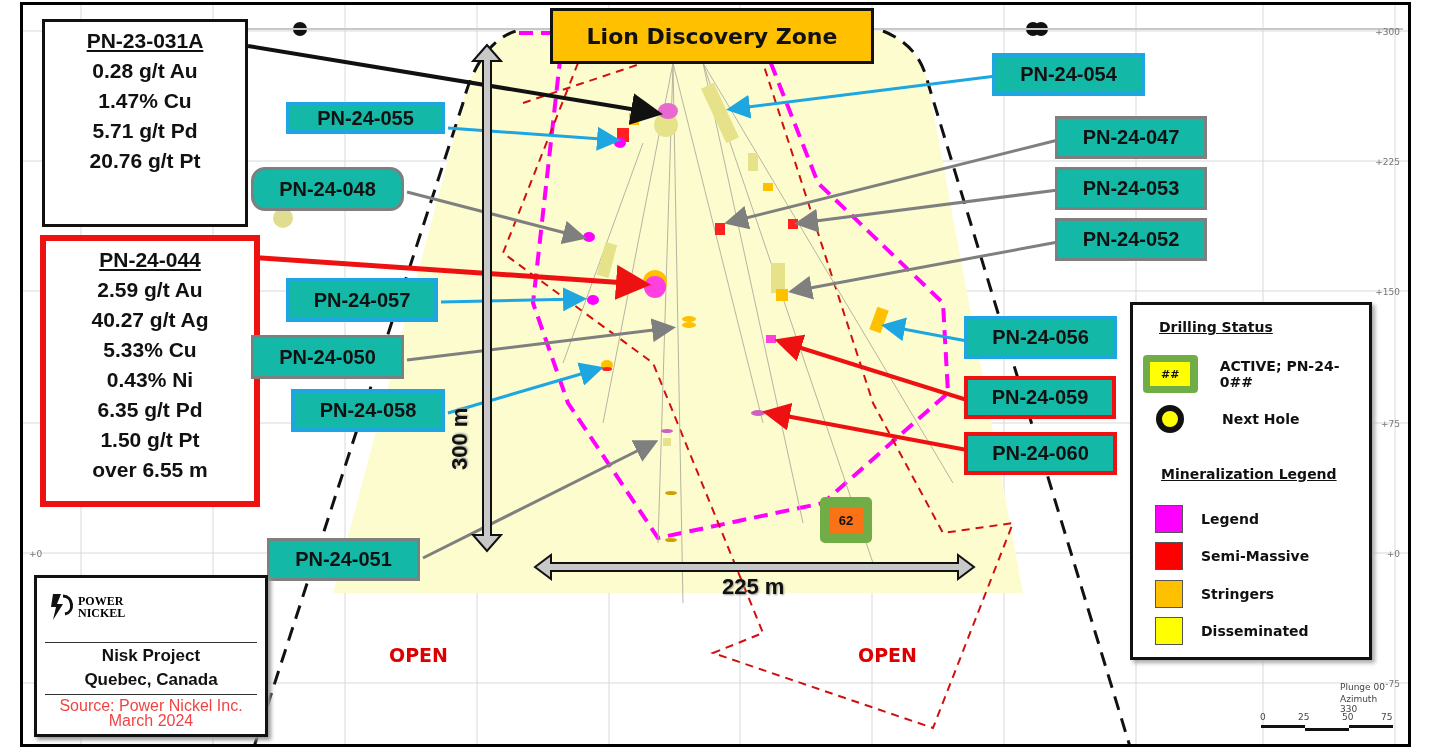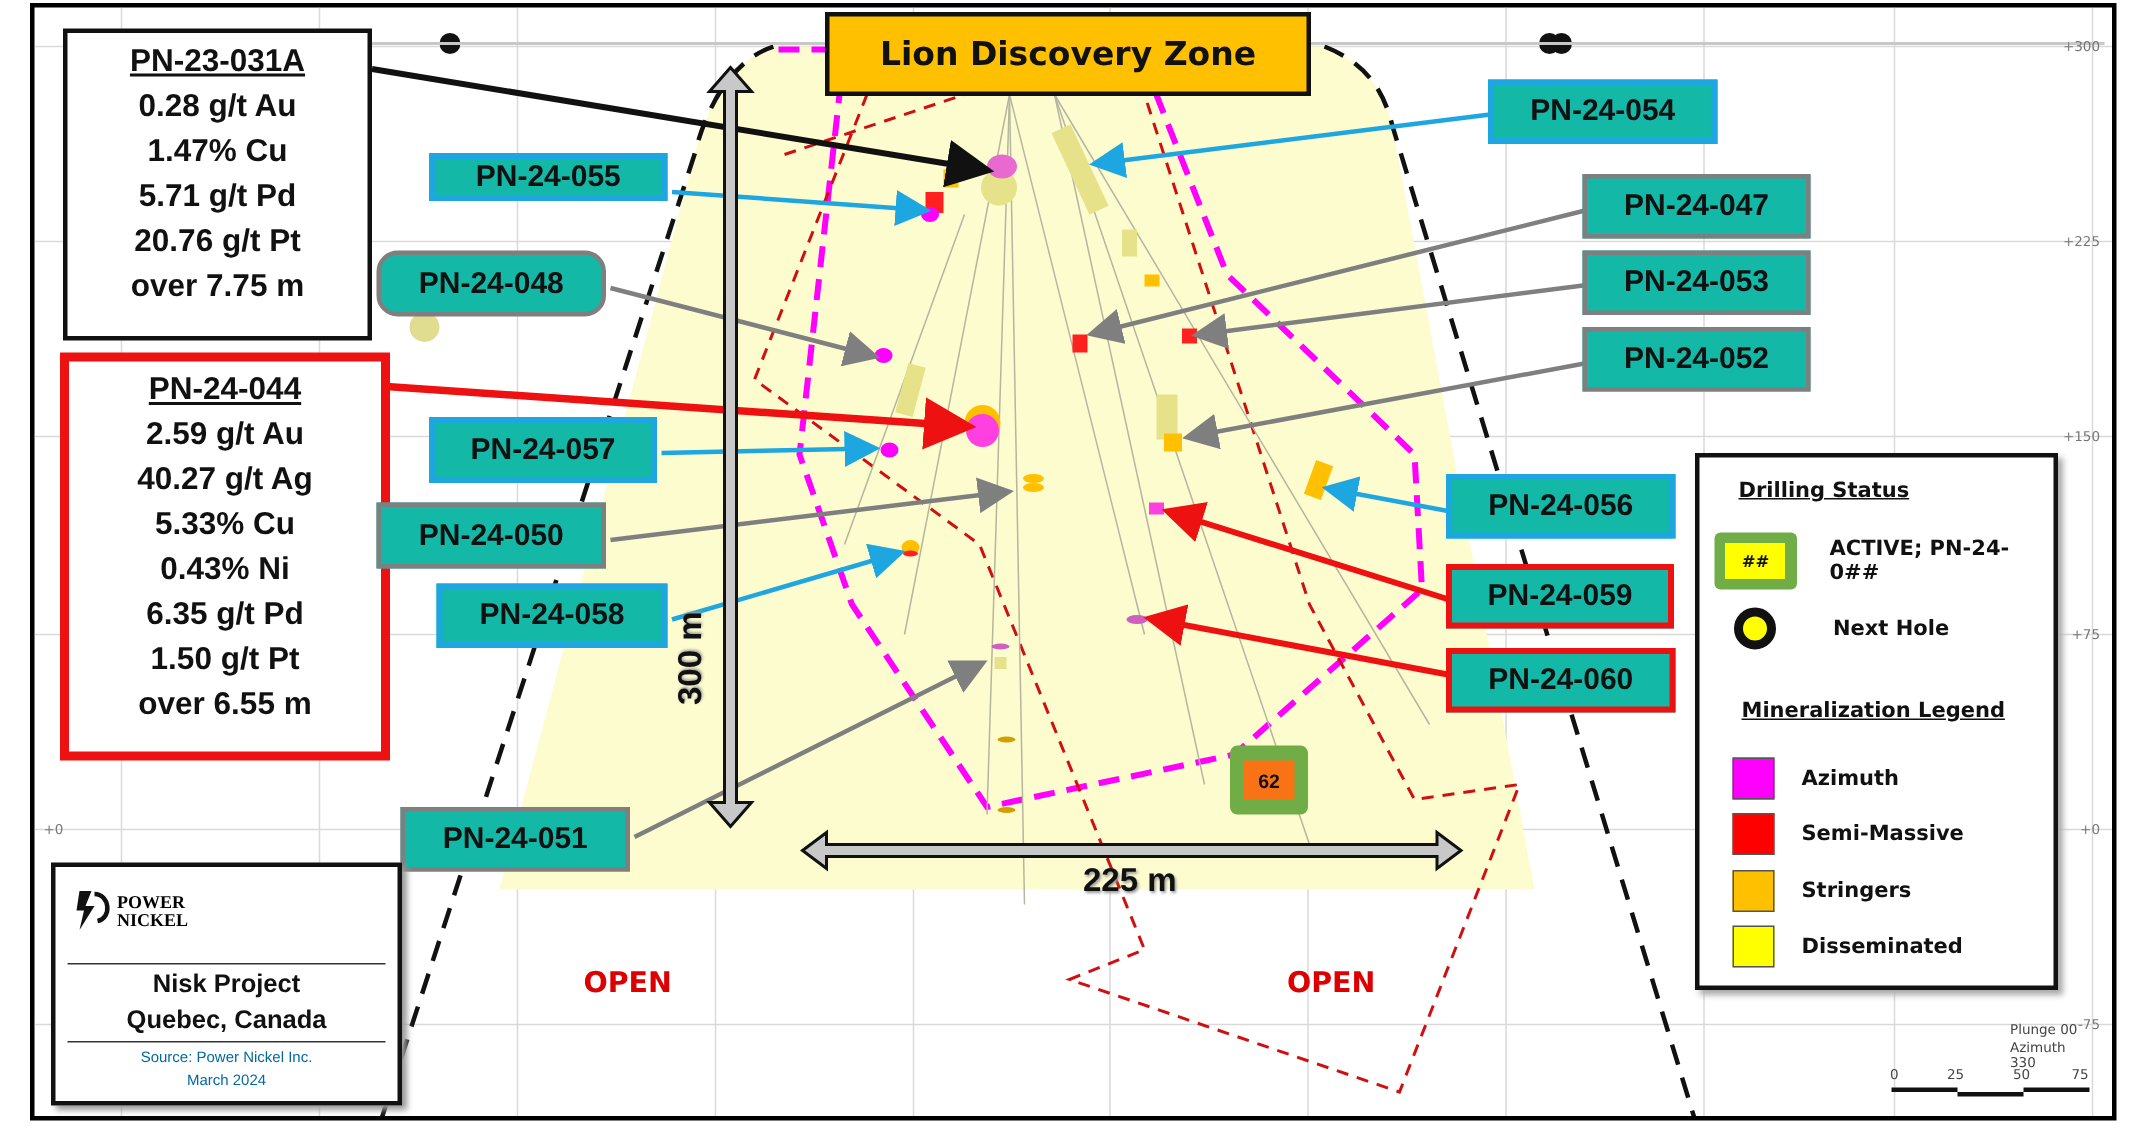--- a/index.html
+++ b/index.html
@@ -17,21 +17,21 @@
   .dim-label { position:absolute; font-weight:bold; font-size:22px; color:#111; text-shadow:1px 1px 2px #999; }
   .open { position:absolute; color:#d00; font-weight:bold; font-size:19px; font-family:"DejaVu Sans", sans-serif; }
   .active-marker { position:absolute; left:820px; top:497px; width:52px; height:46px; background:#70ad47; border-radius:5px; display:flex; align-items:center; justify-content:center; }
   .active-marker span { background:#f97316; width:34px; height:26px; display:flex; align-items:center; justify-content:center; font-weight:bold; font-size:13px; color:#111; }
   .legend { position:absolute; left:1130px; top:302px; width:242px; height:358px; border:3px solid #111; background:#fff; box-sizing:border-box; box-shadow:3px 3px 4px #aaa; font-family:"DejaVu Sans", sans-serif; }
   .legend .hdr { position:absolute; font-weight:bold; font-size:14px; text-decoration:underline; color:#111; }
   .legend .row { position:absolute; display:flex; align-items:center; font-weight:bold; font-size:14px; color:#111; }
   .swatch { width:28px; height:28px; border:1px solid #555; box-sizing:border-box; margin-right:18px; }
   .credit { position:absolute; left:34px; top:575px; width:234px; height:162px; border:3px solid #111; background:#fff; box-sizing:border-box; box-shadow:3px 3px 4px #999; text-align:center; }
   .credit .proj { position:absolute; left:0; width:100%; top:66px; font-weight:bold; font-size:17px; line-height:24px; color:#111; }
-  .credit .src { position:absolute; left:0; width:100%; top:120px; font-size:10px; line-height:15px; color:#0369a1; }
+  .credit .src { position:absolute; left:0; width:100%; top:120px; font-size:16px; line-height:15px; color:#ef4444; }
   .credit hr { position:absolute; left:8px; width:212px; border:0; border-top:1px solid #333; margin:0; }
   .logo-pn { position:absolute; left:12px; top:14px; display:flex; align-items:center; }
   .logo-pn .txt { font-family:"Liberation Serif", serif; font-weight:bold; font-size:12px; line-height:12px; margin-left:3px; text-align:left; }
   .logo-gv { position:absolute; left:120px; top:10px; width:105px; text-align:center; }
   .logo-gv .txt { font-family:"Liberation Serif", serif; font-weight:bold; font-size:7px; color:#222; }
   .scale { position:absolute; left:1255px; top:682px; width:140px; height:50px; font-size:9px; color:#444; font-family:"DejaVu Sans", sans-serif; }
 </style>
 </head>
 <body>
 
@@ -162,21 +162,20 @@
 </div>
 
 <div class="title-box">Lion Discovery Zone</div>
 
 <div class="assay" style="left:42px; top:19px; width:206px; height:208px; border:3px solid #111;">
   <div class="hole">PN-23-031A</div>
   <div>0.28 g/t Au</div>
   <div>1.47% Cu</div>
   <div>5.71 g/t Pd</div>
   <div>20.76 g/t Pt</div>
-  <div>over 7.75 m</div>
 </div>
 <div class="assay" style="left:40px; top:235px; width:220px; height:272px; border:6px solid #ee1111;">
   <div class="hole">PN-24-044</div>
   <div>2.59 g/t Au</div>
   <div>40.27 g/t Ag</div>
   <div>5.33% Cu</div>
   <div>0.43% Ni</div>
   <div>6.35 g/t Pd</div>
   <div>1.50 g/t Pt</div>
   <div>over 6.55 m</div>
@@ -214,21 +213,21 @@
     </div>
     <span>ACTIVE; PN-24-0##</span>
   </div>
   <div class="row" style="left:23px; top:100px;">
     <div style="width:16px; height:16px; border-radius:50%; background:#ffff00; border:6px solid #111; margin-right:38px;"></div>
     <span>Next Hole</span>
   </div>
   <div class="hdr" style="left:28px; top:161px;">Mineralization Legend</div>
   <div class="row" style="left:22px; top:200px;">
     <div class="swatch" style="background:#ff00ff;"></div>
-    <span>Azimuth</span>
+    <span>Legend</span>
   </div>
   <div class="row" style="left:22px; top:237px;">
     <div class="swatch" style="background:#ff0000;"></div>
     <span>Semi-Massive</span>
   </div>
   <div class="row" style="left:22px; top:275px;">
     <div class="swatch" style="background:#ffc000;"></div>
     <span>Stringers</span>
   </div>
   <div class="row" style="left:22px; top:312px;">

